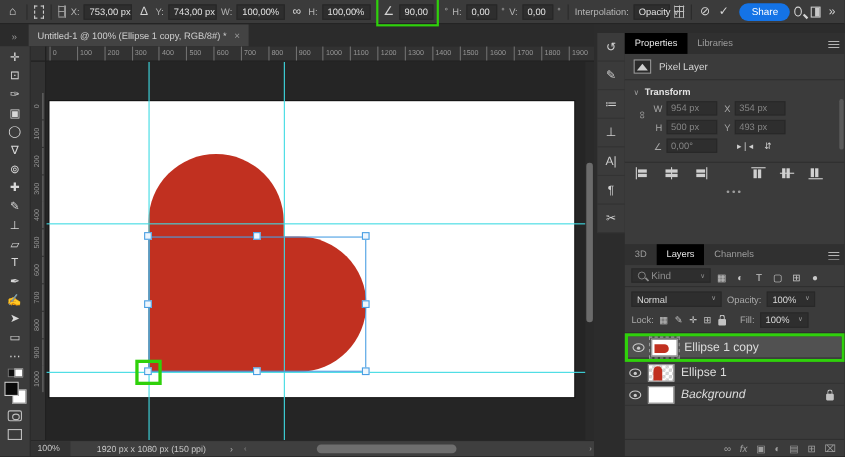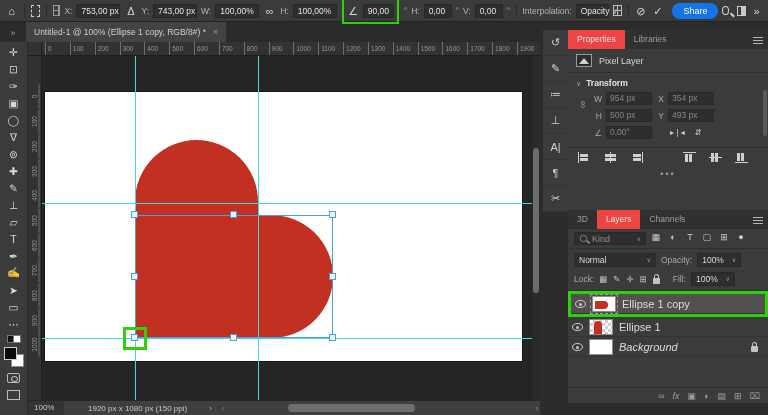--- a/index.html
+++ b/index.html
@@ -96,24 +96,24 @@
   .status-right-arrow{position:absolute;right:2px;color:#9a9a9a;font-size:7px}
 
   
   .right-area{position:absolute;left:540px;top:22px;width:228px;height:393px;background:#2c2c2c;z-index:25}
   .panel-strip{position:absolute;left:3px;top:8px;width:25px;background:#3b3b3b}
   .strip-icon{width:25px;height:26px;display:flex;align-items:center;justify-content:center;
     color:#d0d0d0;font-size:11px;border-bottom:1px solid #333333}
 
   .panel{background:#3b3b3b;position:absolute;left:28px;width:200px}
   .props-panel{top:8px;height:192px}
-  .layers-panel{top:188px;height:193px}
+  .layers-panel{top:200px;height:193px}
   .panel-tabs{height:19px;background:#303030;display:flex;align-items:stretch;position:relative}
   .ptab{padding:0 9px;line-height:19px;font-size:8.5px;color:#9d9d9d;white-space:nowrap}
-  .ptab.active{background:#ef4444;color:#e6e6e6}
+  .ptab.active{background:#000000;color:#e6e6e6}
   .hamburger{position:absolute;right:5px;top:7px;width:10px;height:7px;
     background:repeating-linear-gradient(180deg,#b5b5b5 0 1px,transparent 1px 3px)}
   .pixel-layer-row{display:flex;align-items:center;gap:7px;padding:5px 8px;border-bottom:1px solid #2f2f2f}
   .pixel-thumb{width:16px;height:13px;background:#2b2b2b;border:1px solid #9a9a9a;position:relative}
   .pixel-thumb::after{content:'';position:absolute;left:2px;bottom:2px;border-left:5px solid transparent;
     border-right:5px solid transparent;border-bottom:6px solid #cfcfcf}
   .section-header{display:flex;align-items:flex-end;gap:5px;padding:5px 8px 3px;font-weight:bold;
     font-size:8.5px;color:#e3e3e3}
   .chev{color:#9d9d9d;font-size:7px;font-weight:normal}
   .transform-grid{position:relative;padding:1px 8px 2px 26px}
@@ -139,21 +139,21 @@
   .al-top::before{left:0;right:0;top:0;height:1px}
   .al-top::after{left:2px;top:2px;width:3px;height:8px;box-shadow:4px 0 0 #cfcfcf}
   .al-vc::before{left:0;right:0;top:5px;height:1px}
   .al-vc::after{left:2px;top:1px;width:3px;height:9px;box-shadow:4px 0 0 #cfcfcf}
   .al-bottom::before{left:0;right:0;bottom:0;height:1px}
   .al-bottom::after{left:2px;bottom:2px;width:3px;height:8px;box-shadow:4px 0 0 #cfcfcf}
   .more-dots{text-align:center;color:#9d9d9d;letter-spacing:2px;padding-top:4px}
   .pscroll{position:absolute;right:1px;top:60px;width:4px;height:46px;background:#5a5a5a;border-radius:2px}
 
   
-  .filter-row{display:flex;align-items:flex-start;gap:4px;padding:3px 6px;border-bottom:1px solid #2f2f2f}
+  .filter-row{display:flex;align-items:flex-end;gap:4px;padding:3px 6px;border-bottom:1px solid #2f2f2f}
   .kind-box{display:flex;align-items:center;gap:3px;background:#2e2e2e;border:1px solid #282828;
     height:13px;padding:0 4px;width:72px;color:#8f8f8f}
   .kind-box .search-icon{border-color:#8f8f8f;margin-right:1px;transform:scale(.8)}
   .kind-box .search-icon::after{background:#8f8f8f}
   .kind-dd{margin-left:auto;font-size:6px;color:#8f8f8f}
   .f-icon{color:#c9c9c9;font-size:9px;width:12px;text-align:center}
   .blend-row{display:flex;align-items:center;gap:5px;padding:4px 6px}
   .dd{background:#2e2e2e;border:1px solid #282828;height:14px;line-height:12px;padding:0 4px;
     display:flex;align-items:center;color:#d9d9d9;font-size:8.5px}
   .dd .arr{margin-left:auto;font-size:6px;color:#9a9a9a;padding-left:4px}

